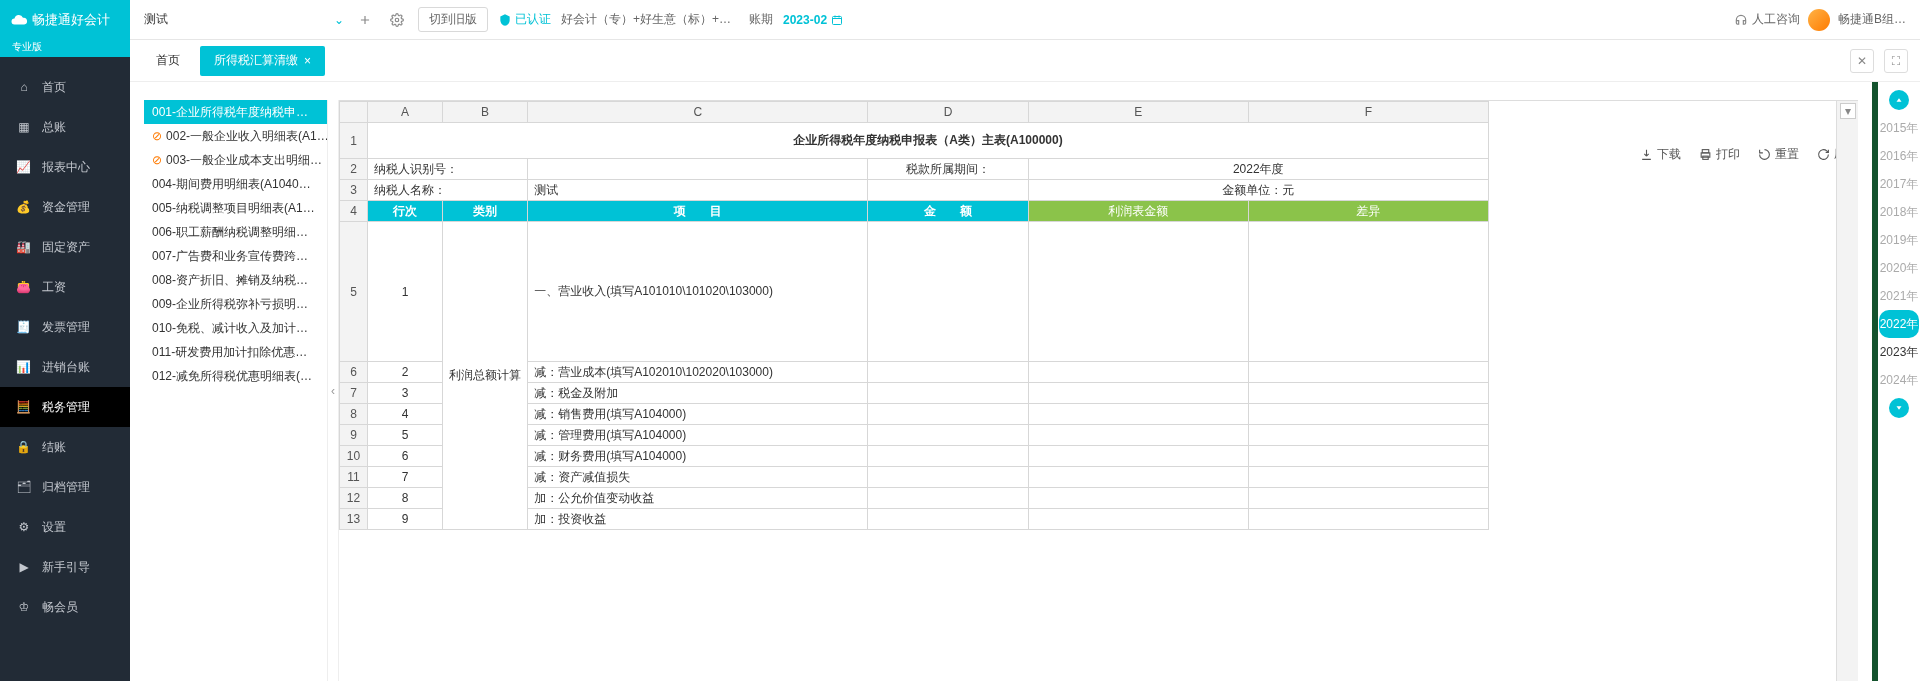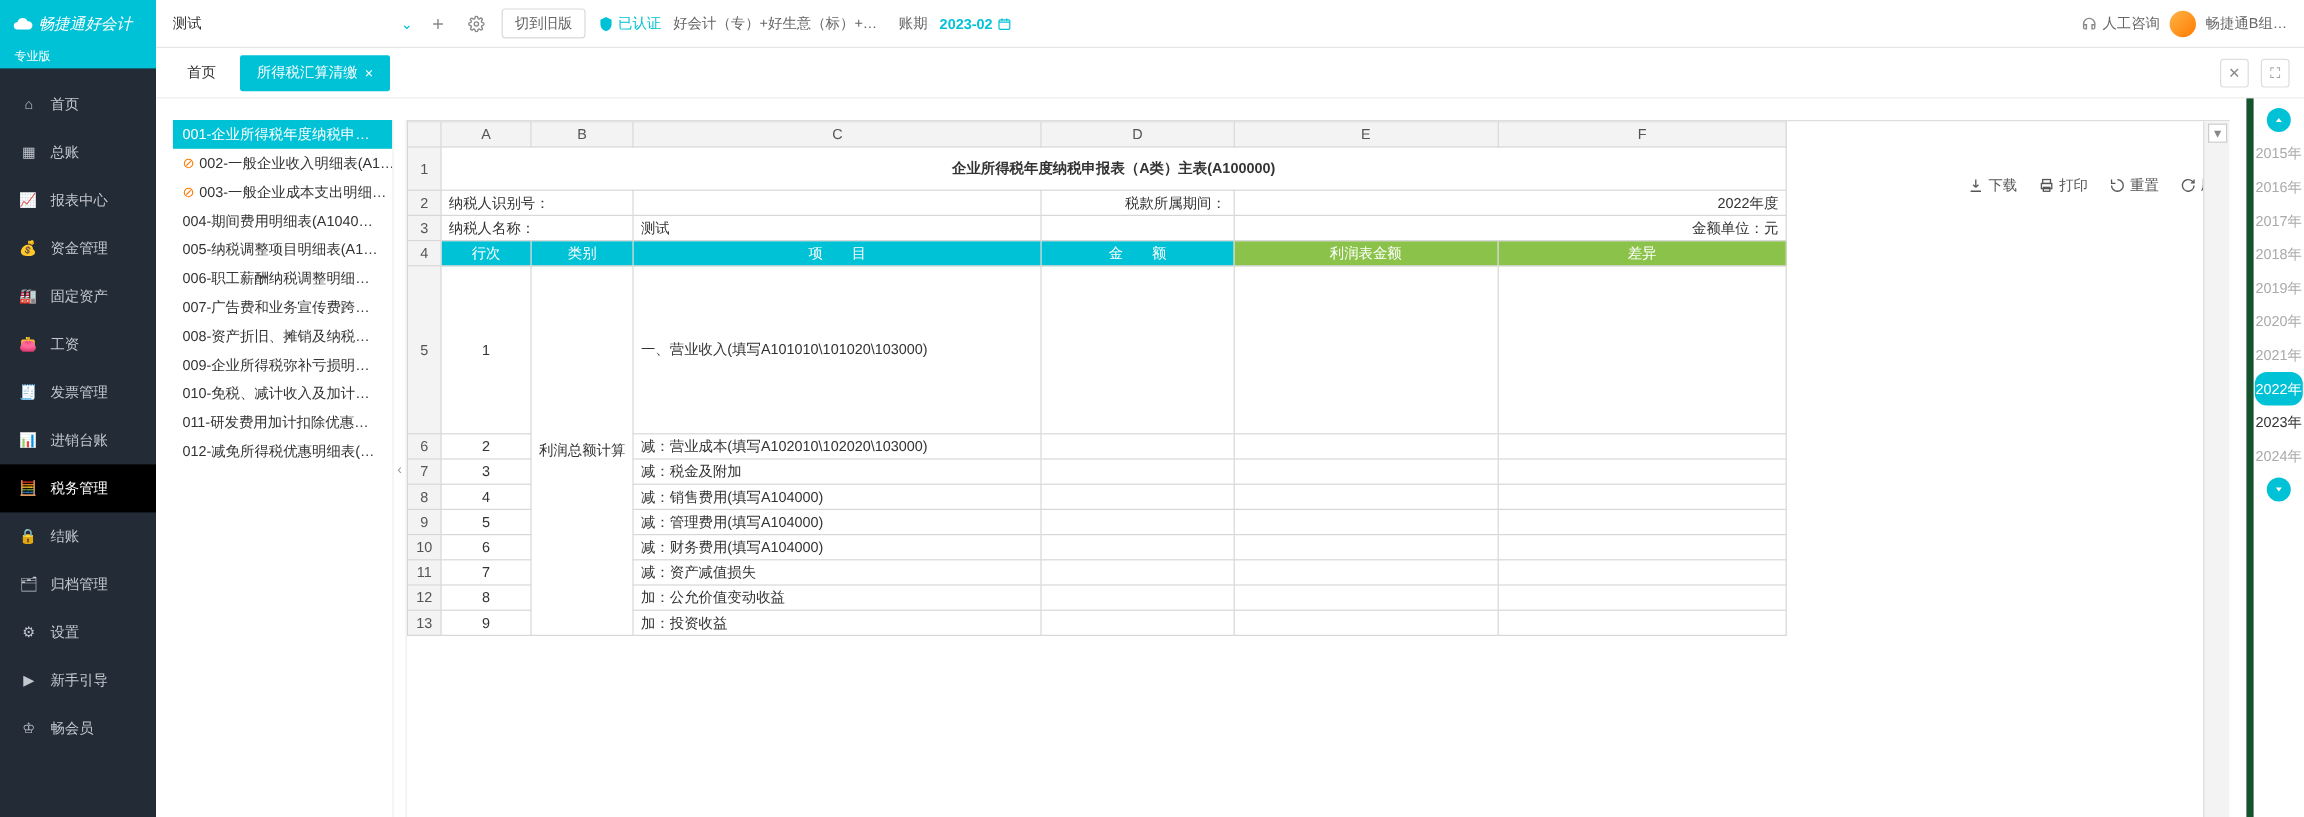--- a/index.html
+++ b/index.html
@@ -1,21 +1,21 @@
 <!DOCTYPE html>
 <html><head>
 <meta charset="utf-8">
 <style>
 * { margin: 0; padding: 0; box-sizing: border-box; }
 body { font-family: "Microsoft YaHei", Arial, sans-serif; font-size: 12px; color: #333; background: #fff; overflow: hidden; }
 .app { display: flex; height: 681px; width: 1920px; }
 
 
 .sidebar { width: 130px; background: #222b36; color: #c0c4cc; flex-shrink: 0; display:flex; flex-direction:column;}
-.logo-box { height: 40px; background: #00c2d6; display: flex; align-items: center; padding: 0 10px; color: #fff; font-size: 13px; font-style: italic; }
+.logo-box { height: 40px; background: #00c2d6; display: flex; align-items: center; padding: 0 10px; color: #fff; font-size: 13px; }
 .logo-box .logo-icon { width: 18px; height: 18px; margin-right: 4px; display:inline-flex; align-items:center; justify-content:center;}
 .logo-sub { font-size: 10px; color: #fff; padding: 0 4px 3px 12px; background: #00c2d6;}
 .nav { list-style: none; padding-top: 10px; }
 .nav li { display: flex; align-items: center; height: 40px; padding: 0 16px; cursor: pointer; color: #c3c7ce;}
 .nav li.active { background: #000; color: #fff; }
 .nav li .nav-icon { width: 16px; height: 16px; margin-right: 10px; display:inline-flex; align-items:center; justify-content:center;}
 
 
 .main { flex: 1; display: flex; flex-direction: column; min-width:0;}
 .topbar { height: 40px; border-bottom: 1px solid #e6e6e6; display: flex; align-items: center; padding: 0 14px; gap: 10px; }
@@ -51,25 +51,25 @@
 .left-list .litem.sel { background:#00c2d6; color:#fff; }
 .left-list .litem .warn-dot{ color:#ff7a00; margin-right:4px; font-size:12px;}
 .collapse-handle { width:12px; display:flex; align-items:center; justify-content:center; border-left:1px solid #eee; border-right:1px solid #eee; color:#999; cursor:pointer;}
 
 .sheet { flex:1; overflow:auto; position:relative; border-top:1px solid #ddd;}
 table.grid { border-collapse: collapse; width: 1150px; table-layout:fixed;}
 table.grid th, table.grid td { border: 1px solid #d7d7d7; height: 21px; font-size: 12px; padding: 0 6px; background:#fff;}
 table.grid thead th { background:#f3f3f3; color:#555; font-weight:normal; text-align:center;}
 table.grid .rownum { width:28px; background:#f3f3f3; text-align:center; color:#555;}
 .hdr-green{ background:#8bc34a !important; color:#fff; text-align:center; font-weight:normal;}
-.hdr-teal{ background:#00c2d6 !important; color:#fff; text-align:center; font-weight:normal;}
+.hdr-teal{ background:#00c2d6 !important; color:#fff; text-align:center; font-weight:bold;}
 .title-cell{ text-align:center; font-size:16px; font-weight:bold; height:36px !important;}
 .tall{ height:140px !important;}
 .center{ text-align:center;}
-.right{ text-align:right;}
+.right{ text-align:center;}
 .sheet-right-gutter{ width:22px; background:#f3f3f3; border-left:1px solid #ddd; position:absolute; right:0; top:0; bottom:0;}
 .dropdown-mini{ position:absolute; right:2px; top:2px; width:16px; height:16px; background:#fff; border:1px solid #ccc; display:flex; align-items:center; justify-content:center; color:#888;}
 
 
 .yearstrip { width: 48px; border-left:6px solid #14532d; display:flex; flex-direction:column; align-items:center; padding-top:6px; gap:2px;}
 .yearstrip .yr { width:40px; height:28px; display:flex; align-items:center; justify-content:center; color:#aaa; font-size:12px; cursor:pointer; border-radius:10px;}
 .yearstrip .yr.cur { background:#00c2d6; color:#fff; }
 .yearstrip .yr.near{ color:#333;}
 .circle-btn{ width:20px;height:20px;border-radius:50%; background:#00c2d6; color:#fff; display:flex;align-items:center;justify-content:center; margin:2px 0; cursor:pointer;}
 

